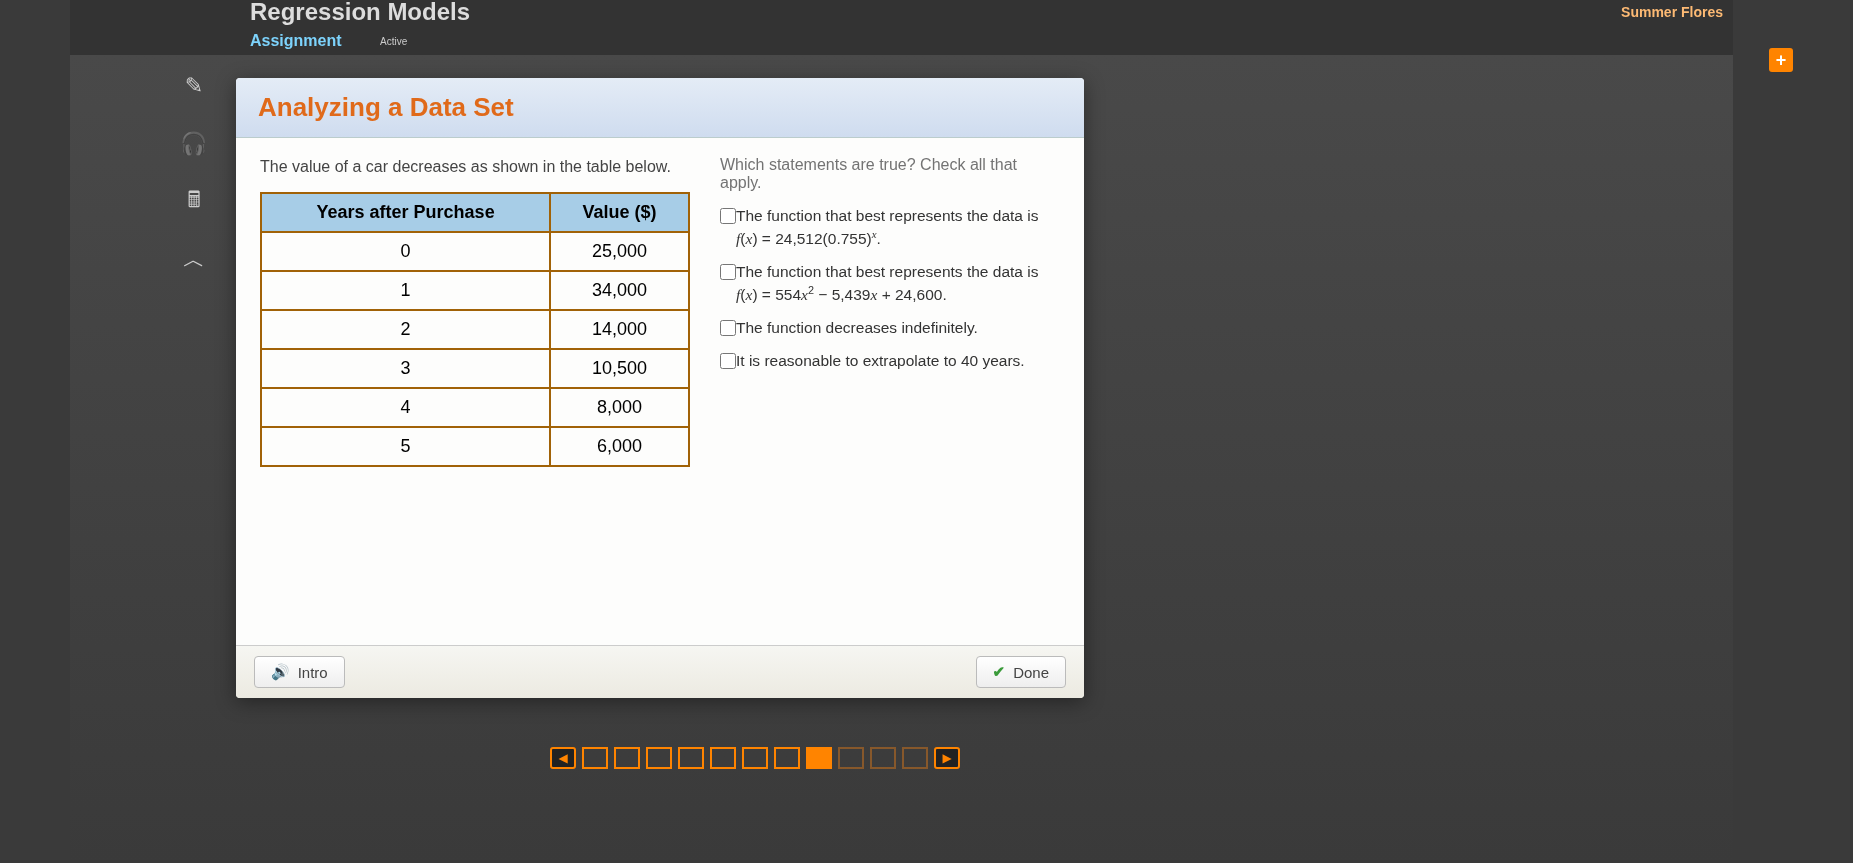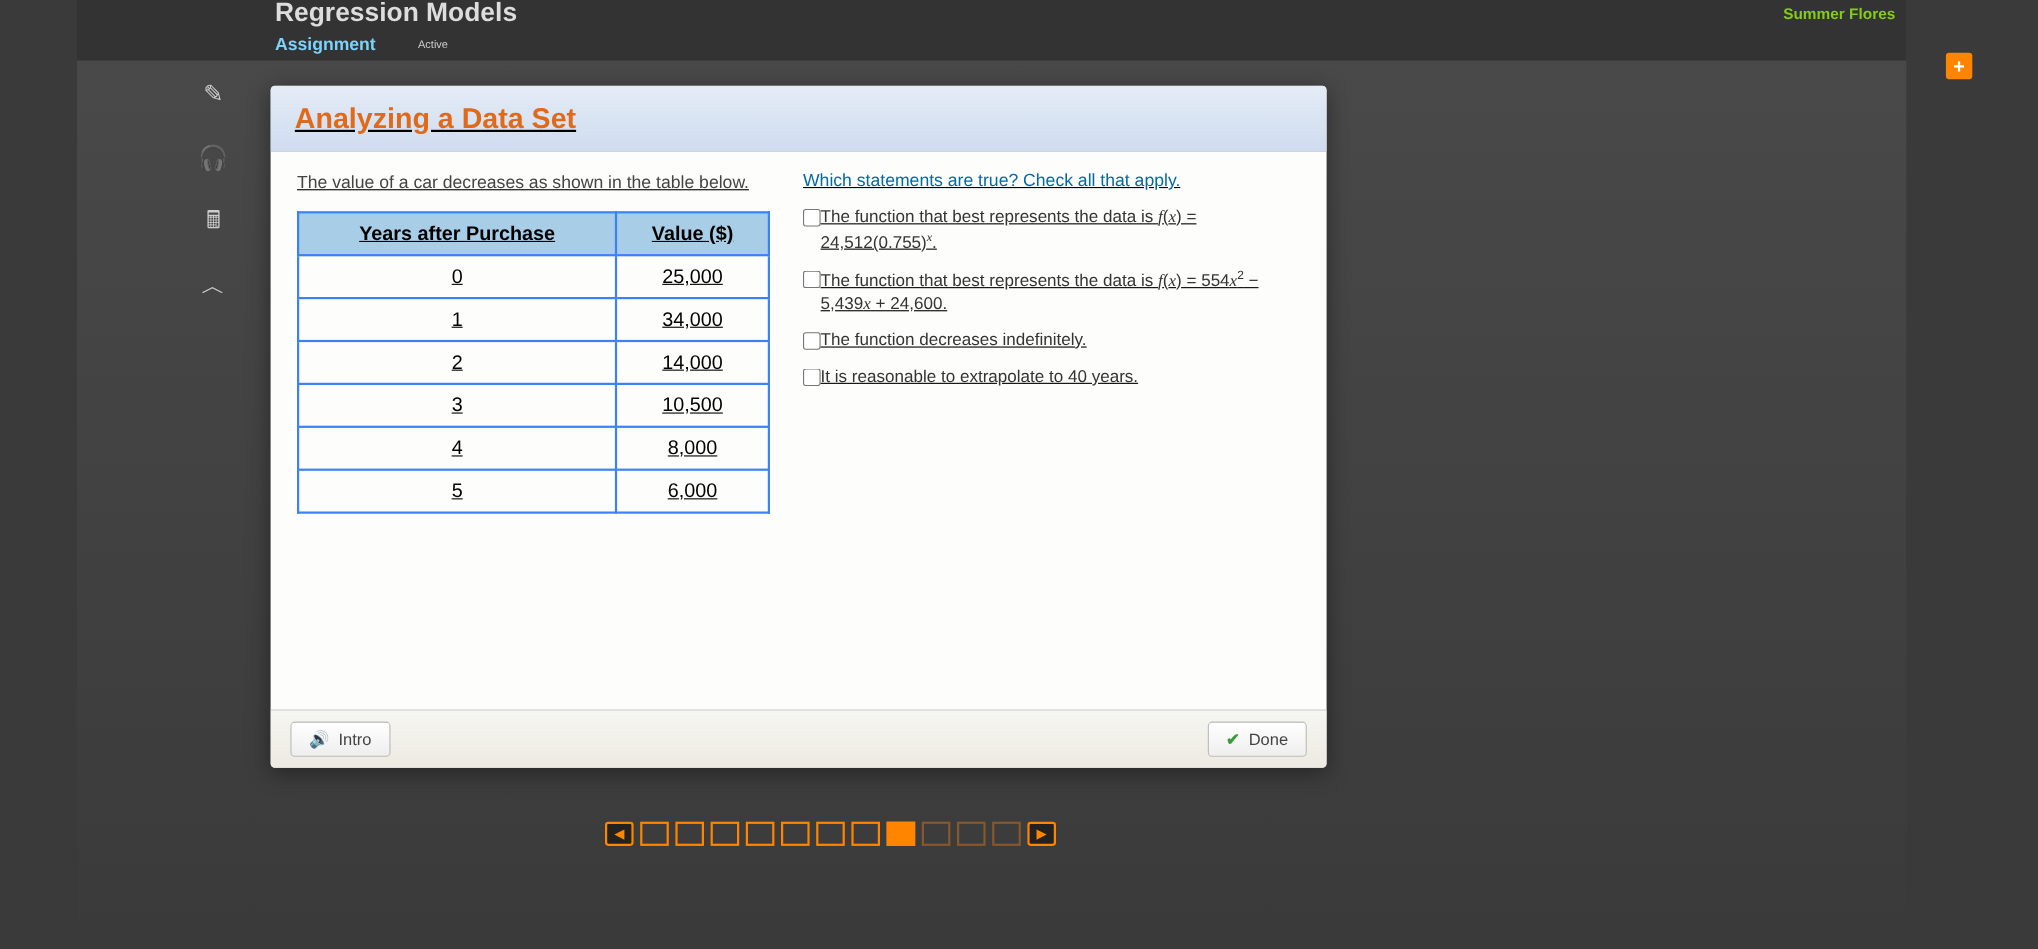--- a/index.html
+++ b/index.html
@@ -28,71 +28,70 @@
     color: #ddd; font-size: 24px; font-weight: bold;
     position: absolute; top: -2px; left: 180px;
   }
   .topbar .assign {
     position: absolute; top: 32px; left: 180px; color: #7dd3fc; font-size: 16px; font-weight: bold;
   }
   .topbar .active {
     position: absolute; top: 36px; left: 310px; color: #ccc; font-size: 10px;
   }
   .topbar .user {
-    position: absolute; top: 4px; right: 10px; color: #84cc16; font-size: 14px; font-weight: bold;
+    position: absolute; top: 4px; right: 10px; color: #fdba74; font-size: 14px; font-weight: bold;
   }
   .plus-btn {
     position: absolute; top: 48px; right: -60px;
     width: 24px; height: 24px; background: #ff8400; color:#fff;
     border-radius: 3px; display:flex; align-items:center; justify-content:center;
     font-weight:bold; font-size:18px;
   }
   .tool-rail {
     position: absolute; left: 100px; top: 56px; width: 48px;
     display:flex; flex-direction:column; gap:18px; align-items:center;
     padding-top:10px;
   }
   .tool-rail .tool {
     width: 40px; height: 40px; display:flex; align-items:center; justify-content:center;
     color:#ccc; font-size:22px; cursor:pointer;
   }
   .card {
     position: absolute;
-    left: 176px; top: 78px;
-    width: 960px; height: 620px;
+    left: 166px; top: 78px;
+    width: 848px; height: 620px;
     background: #fdfdfc;
     border-radius: 4px;
     box-shadow: 0 4px 20px rgba(0,0,0,0.4);
     overflow: hidden;
-    text-decoration: underline;
   }
   .card-header {
     background: linear-gradient(#e4ecf6, #cfdcef);
     padding: 14px 22px;
     border-bottom: 1px solid #bcc;
   }
   .card-header h1 {
     color: #e06a1a; font-size: 26px; font-weight: bold;
   }
   .card-body {
     display:flex; padding: 18px 24px; gap: 30px;
   }
   .leftcol { flex: 0 0 430px; }
   .rightcol { flex: 1; }
   .prompt-text { color:#444; font-size:16px; margin-bottom:14px; line-height:1.35;}
   table.data {
     border-collapse: collapse; width: 100%; font-size:18px;
   }
   table.data th, table.data td {
-    border: 2px solid #3b82f6; padding: 8px 10px; text-align:center;margin-left:48px;
+    border: 2px solid #a16207; padding: 8px 10px; text-align:center;margin-left:48px;
   }
   table.data th {
     background: #a7cde7; font-weight:bold;
   }
-  .question-text { color:#0369a1; font-size:16px; margin-bottom:14px; }
+  .question-text { color:#737373; font-size:16px; margin-bottom:14px; }
   .opts { list-style:none; }
   .opts li { display:flex; align-items:flex-start; gap:0; margin-bottom:12px; color:#333; font-size:15.5px; line-height:1.35;}
   .opts input[type=checkbox]{ width:16px; height:16px; margin-top:2px; flex:0 0 auto;}
   .card-footer {
     position:absolute; bottom:0; left:0; right:0;
     background: linear-gradient(#f6f6f2, #eceae1);
     border-top:1px solid #ccc;
     padding:10px 18px;
     display:flex; justify-content:space-between; align-items:center;
   }

